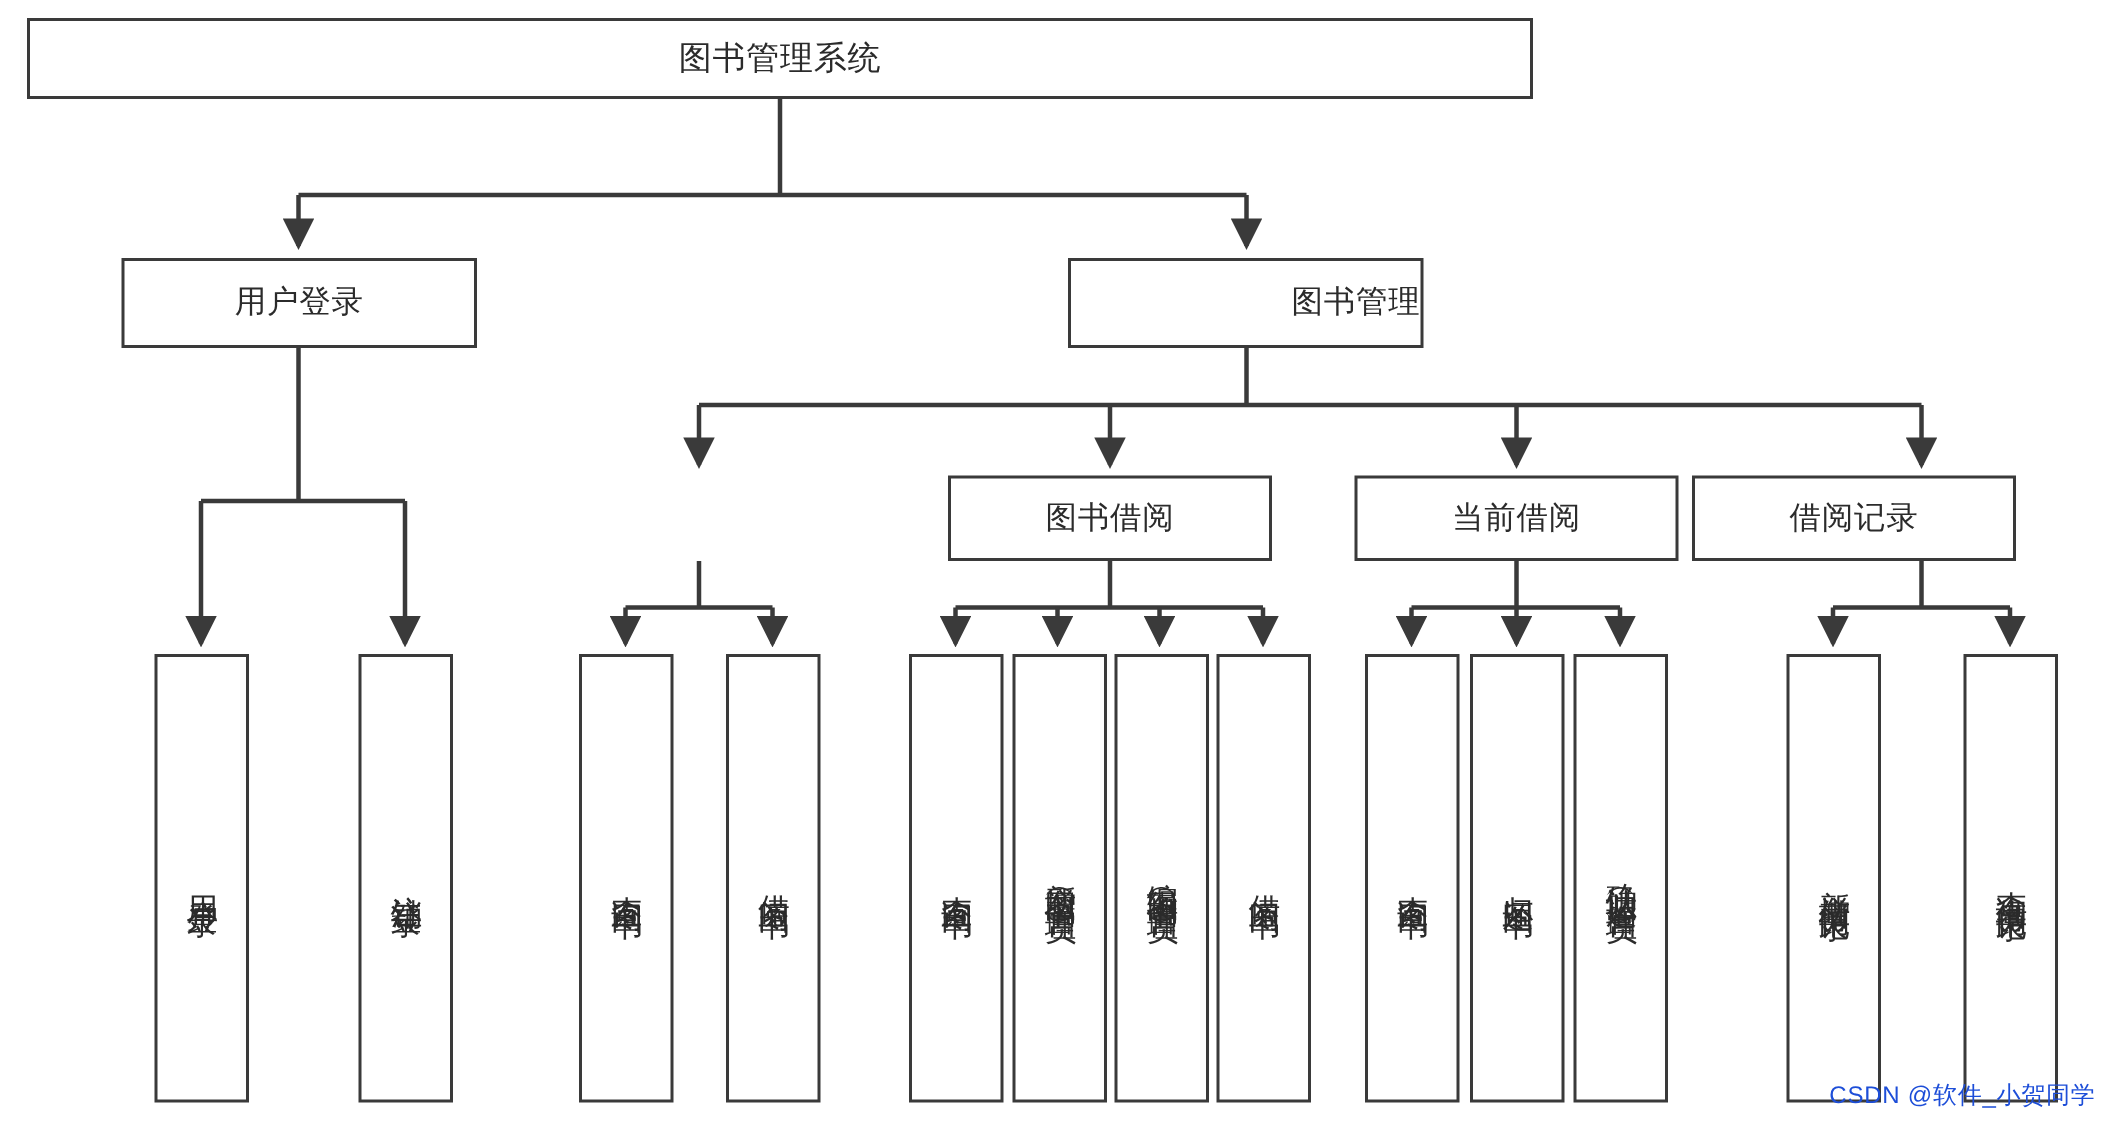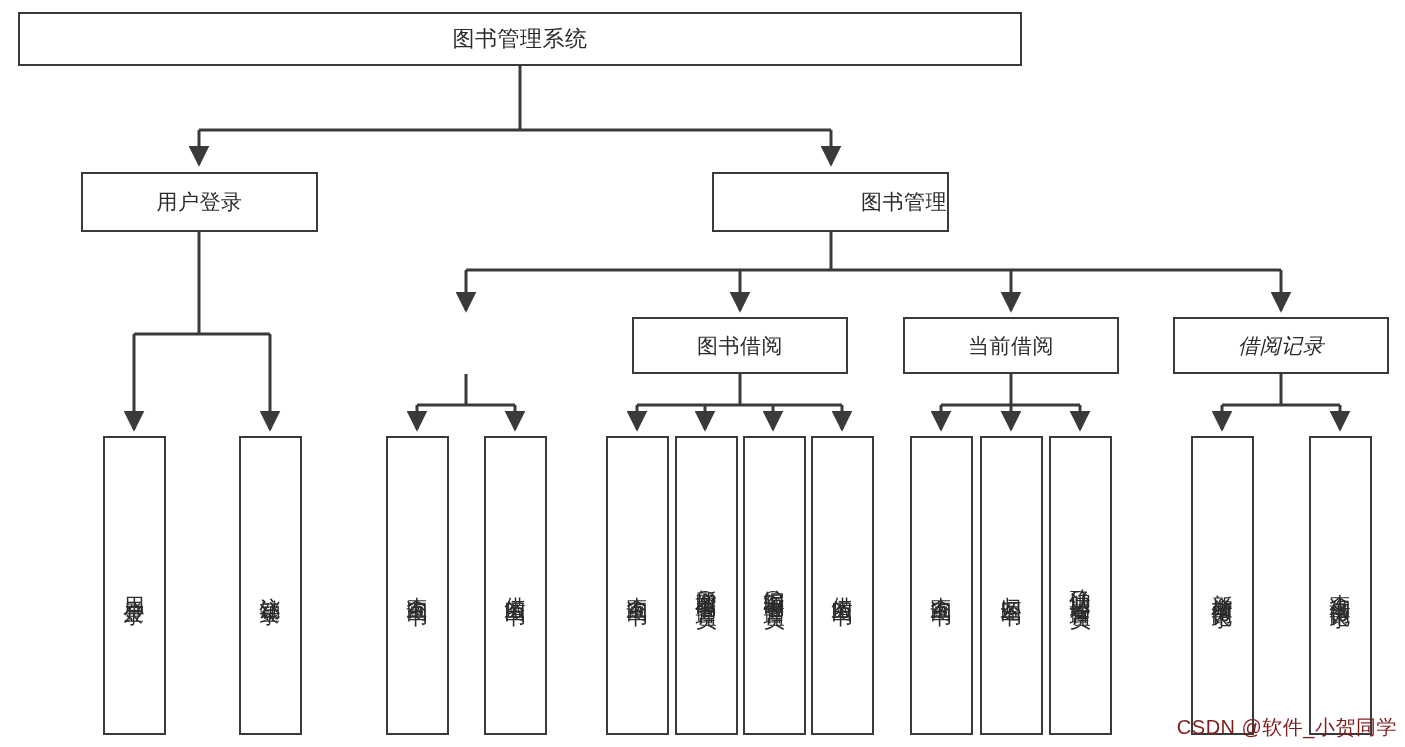--- a/index.html
+++ b/index.html
@@ -63,22 +63,22 @@
     font-size: 21px;
     line-height: 1.0;
     letter-spacing: 3px;
     white-space: nowrap;
     max-height: 100%;
   }
   .watermark {
     position: absolute;
     right: 8px;
     bottom: 6px;
-    font-size: 20px;
-    color: #7f1d1d;
+    font-size: 16px;
+    color: #1d4ed8;
     letter-spacing: 0.5px;
     z-index: 5;
     white-space: nowrap;
     font-family: "Liberation Sans", "DejaVu Sans", sans-serif;
   }
 </style>
 </head>
 <body>
 
 <div id="canvas">
@@ -143,21 +143,21 @@
   <div class="node h" style="left:712px; top:172px; width:237px; height:60px;justify-content:flex-end;">
     <span class="lbl">图书管理</span>
   </div>
 
   <div class="node h" style="left:632px; top:317px; width:216px; height:57px;">
     <span class="lbl">图书借阅</span>
   </div>
   <div class="node h" style="left:903px; top:317px; width:216px; height:57px;">
     <span class="lbl">当前借阅</span>
   </div>
-  <div class="node h" style="left:1173px; top:317px; width:216px; height:57px;font-style:italic;">
+  <div class="node h" style="left:1128px; top:317px; width:216px; height:57px;">
     <span class="lbl">借阅记录</span>
   </div>
 
   <div class="node v" style="left:103px; top:436px; width:63px; height:299px;">
     <span class="lbl">用户登录</span>
   </div>
   <div class="node v" style="left:239px; top:436px; width:63px; height:299px;">
     <span class="lbl">注销登录</span>
   </div>
 

